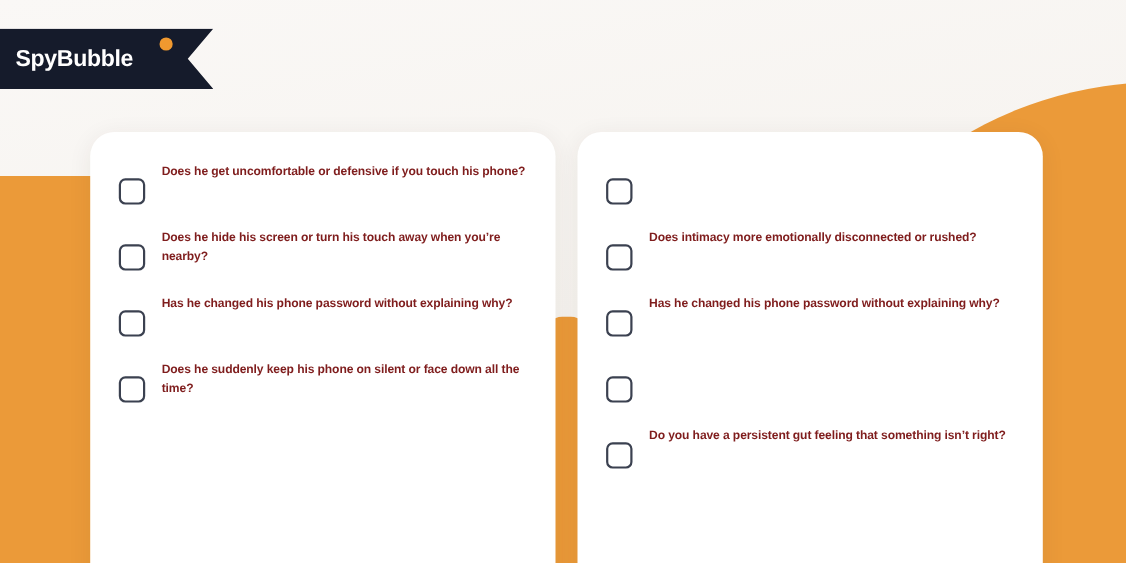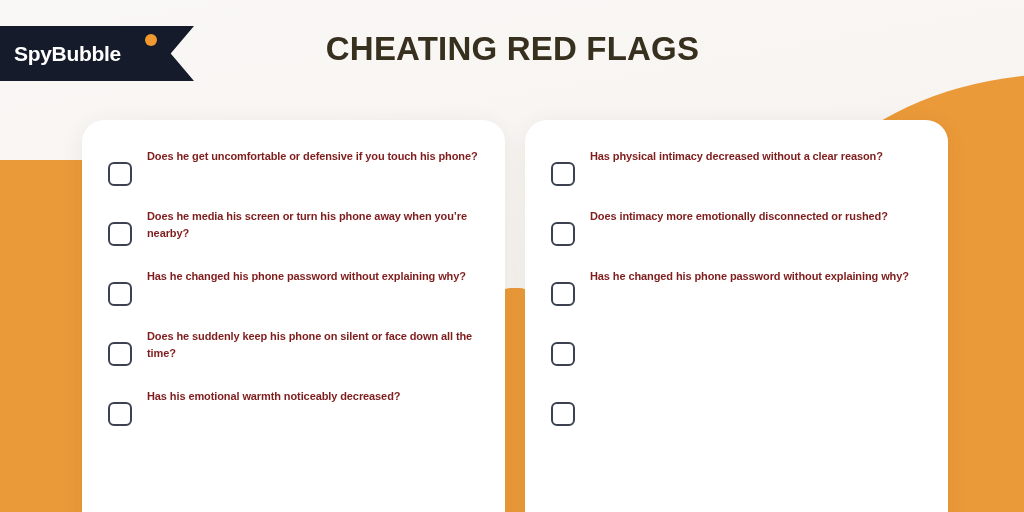--- a/index.html
+++ b/index.html
@@ -184,60 +184,55 @@
   <div class="blob-mid"></div>
   <div class="blob-right"></div>
   <div class="blob-right-fill"></div>
 
   <div class="logo-ribbon">
     <span class="logo-text">SpyBubble</span>
   </div>
   <div class="logo-dot"></div>
 
   <div class="heading">
-    <span>CHEATING RED FLAGS</span>
   </div>
 
   <div class="card card-left">
     <div class="item">
       <div class="checkbox"></div>
       <div class="item-text">Does he get uncomfortable or defensive if you touch his phone?</div>
     </div>
     <div class="item">
       <div class="checkbox"></div>
-      <div class="item-text">Does he media his screen or turn his phone away when you’re nearby?</div>
+      <div class="item-text">Does he hide his screen or turn his touch away when you’re nearby?</div>
     </div>
     <div class="item">
       <div class="checkbox"></div>
       <div class="item-text">Has he changed his phone password without explaining why?</div>
     </div>
     <div class="item">
       <div class="checkbox"></div>
       <div class="item-text">Does he suddenly keep his phone on silent or face down all the time?</div>
     </div>
-    <div class="item">
-      <div class="checkbox"></div>
-      <div class="item-text">Has his emotional warmth noticeably decreased?</div>
-    </div>
   </div>
 
   <div class="card card-right">
     <div class="item">
       <div class="checkbox"></div>
-      <div class="item-text">Has physical intimacy decreased without a clear reason?</div>
     </div>
     <div class="item">
       <div class="checkbox"></div>
       <div class="item-text">Does intimacy more emotionally disconnected or rushed?</div>
     </div>
     <div class="item">
       <div class="checkbox"></div>
       <div class="item-text">Has he changed his phone password without explaining why?</div>
     </div>
     <div class="item">
       <div class="checkbox"></div>
     </div>
     <div class="item">
       <div class="checkbox"></div>
+      <div class="item-text">Do you have a persistent gut feeling that something isn’t right?</div>
     </div>
   </div>
 
 </div>
 
 </body></html>

